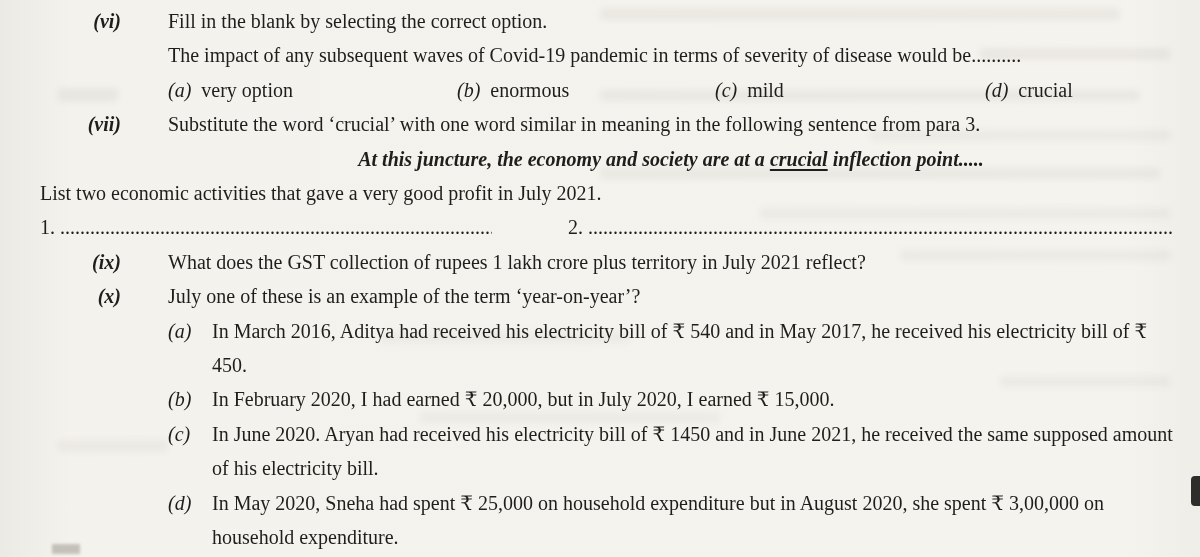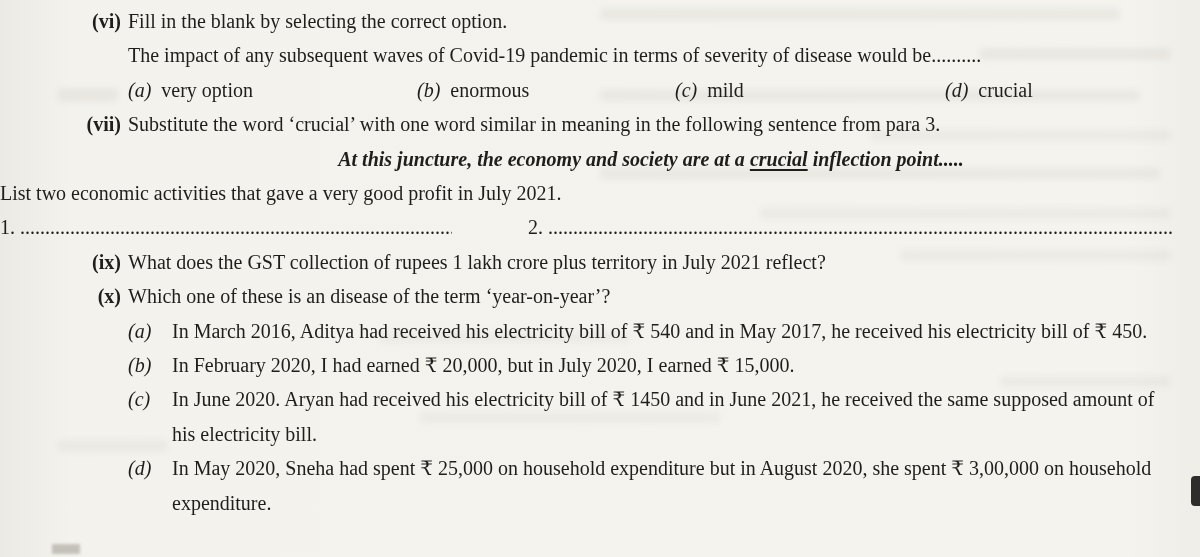--- a/index.html
+++ b/index.html
@@ -27,27 +27,29 @@
     position: relative;
     padding-top: 4px;
     z-index: 2;
   }
   .q { display: flex; align-items: flex-start; }
   .qnum {
     width: 128px;
     padding-right: 7px;
     box-sizing: border-box;
     text-align: right;
+    font-style: italic;
     font-weight: 600;
     flex-shrink: 0;
   }
   .qbody {
     flex: 1;
     min-width: 0;
     padding-right: 26px;
+    margin-left: 40px;
   }
   .line { min-height: 34.4px; }
   .opts-row { display: flex; }
   .opt { white-space: nowrap; }
   .opt-a { width: 289px; }
   .opt-b { width: 258px; }
   .opt-c { width: 270px; }
   .opt-d { flex: 1; }
   .olabel { font-style: italic; margin-right: 10px; }
   .vii-sentence { font-style: italic; font-weight: 700; text-align: center; }
@@ -161,21 +163,21 @@
     <div class="q">
       <div class="qnum">(ix)</div>
       <div class="qbody">
         <div class="line">What does the GST collection of rupees 1 lakh crore plus territory in July 2021 reflect?</div>
       </div>
     </div>
 
     <div class="q">
       <div class="qnum">(x)</div>
       <div class="qbody">
-        <div class="line">Which one of these is an disease of the term ‘year-on-year’?</div>
+        <div class="line">July one of these is an example of the term ‘year-on-year’?</div>
 
         <div class="xopt">
           <div class="xlabel">(a)</div>
           <div class="xtext">In March 2016, Aditya had received his electricity bill of ₹ 540 and in May 2017, he received his electricity bill of ₹ 450.</div>
         </div>
 
         <div class="xopt">
           <div class="xlabel">(b)</div>
           <div class="xtext">In February 2020, I had earned ₹ 20,000, but in July 2020, I earned ₹ 15,000.</div>
         </div>

